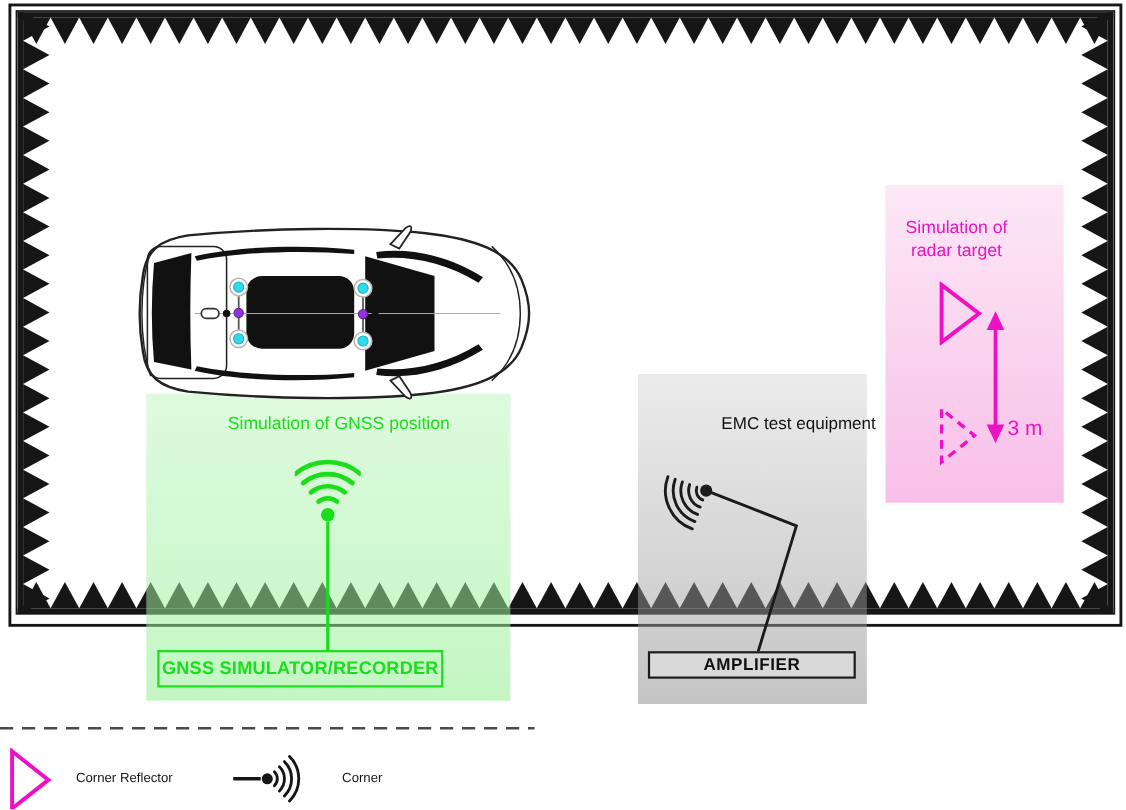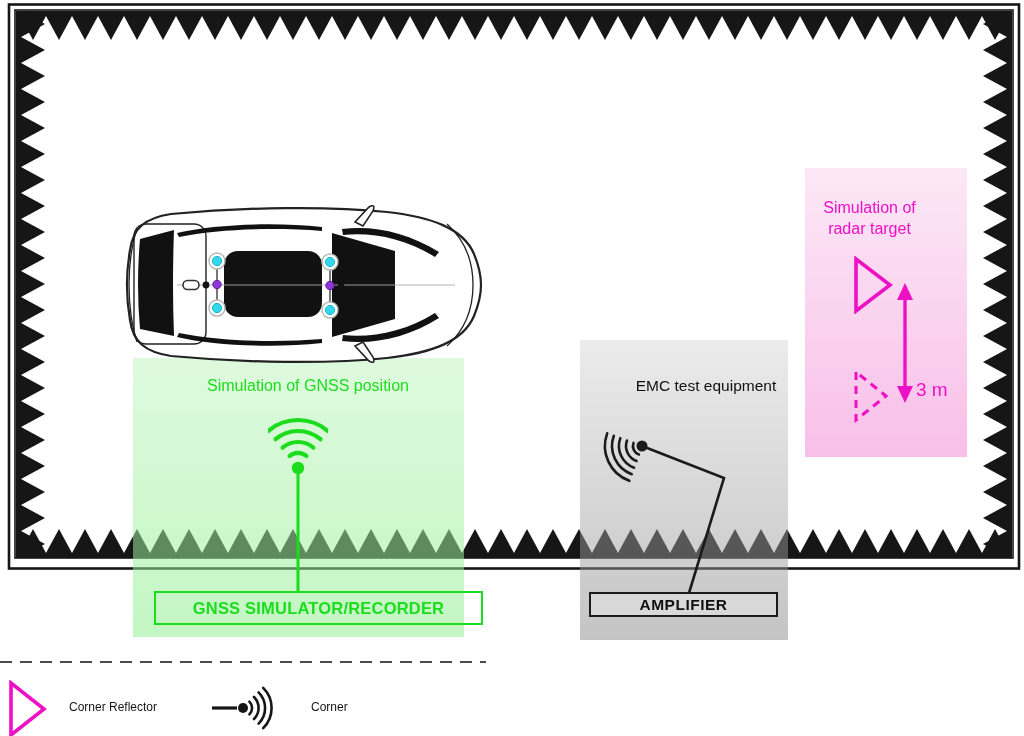--- a/index.html
+++ b/index.html
@@ -216,23 +216,23 @@
   <svg class="z4" style="left:268px;top:410px;" width="60" height="186" viewBox="0 0 60 186">
     <g fill="none" stroke-width="4.2" stroke-linecap="round" style="stroke:var(--gnss-green);">
       <path d="M 21.6 46.0 A 13 13 0 0 1 38.4 46.0"></path>
       <path d="M 14.6 37.6 A 24 24 0 0 1 45.4 37.6"></path>
       <path d="M 7.5 29.2 A 35 35 0 0 1 52.5 29.2"></path>
       <path d="M 0.4 20.8 A 46 46 0 0 1 59.6 20.8"></path>
     </g>
     <circle cx="30" cy="58" r="6.2" style="fill:var(--gnss-green);"></circle>
     <line x1="30" y1="64" x2="30" y2="182" stroke-width="3" style="stroke:var(--gnss-green);"></line>
   </svg>
-  <div class="device-box gnss-box" style="left:154px;top:591px;width:329px;height:34px;">GNSS SIMULATOR/RECORDER</div>
-
-  <div class="lbl center emc-label" style="left:580px;top:377px;width:252px;">EMC test equipment</div>
+  <div class="device-box gnss-box" style="left:143px;top:591px;width:260px;height:34px;">GNSS SIMULATOR/RECORDER</div>
+
+  <div class="lbl center emc-label" style="left:580px;top:377px;width:252px;padding-left:20px;">EMC test equipment</div>
   <svg class="z4" style="left:596px;top:408px;" width="200" height="190" viewBox="0 0 200 190">
     <g fill="none" stroke="#1b1b1b" stroke-width="2.6" stroke-linecap="round" transform="rotate(-25 46 38)">
       <path d="M 39.6 44.4 A 9 9 0 0 1 39.6 31.6"></path>
       <path d="M 34.7 49.3 A 16 16 0 0 1 34.7 26.7"></path>
       <path d="M 29.7 54.3 A 23 23 0 0 1 29.7 21.7"></path>
       <path d="M 24.8 59.2 A 30 30 0 0 1 24.8 16.8"></path>
       <path d="M 19.8 64.2 A 37 37 0 0 1 19.8 11.8"></path>
     </g>
     <circle cx="46" cy="38" r="5.5" fill="#1b1b1b"></circle>
     <polyline points="46,38 128,70 93,185" fill="none" stroke="#1b1b1b" stroke-width="2.6"></polyline>

